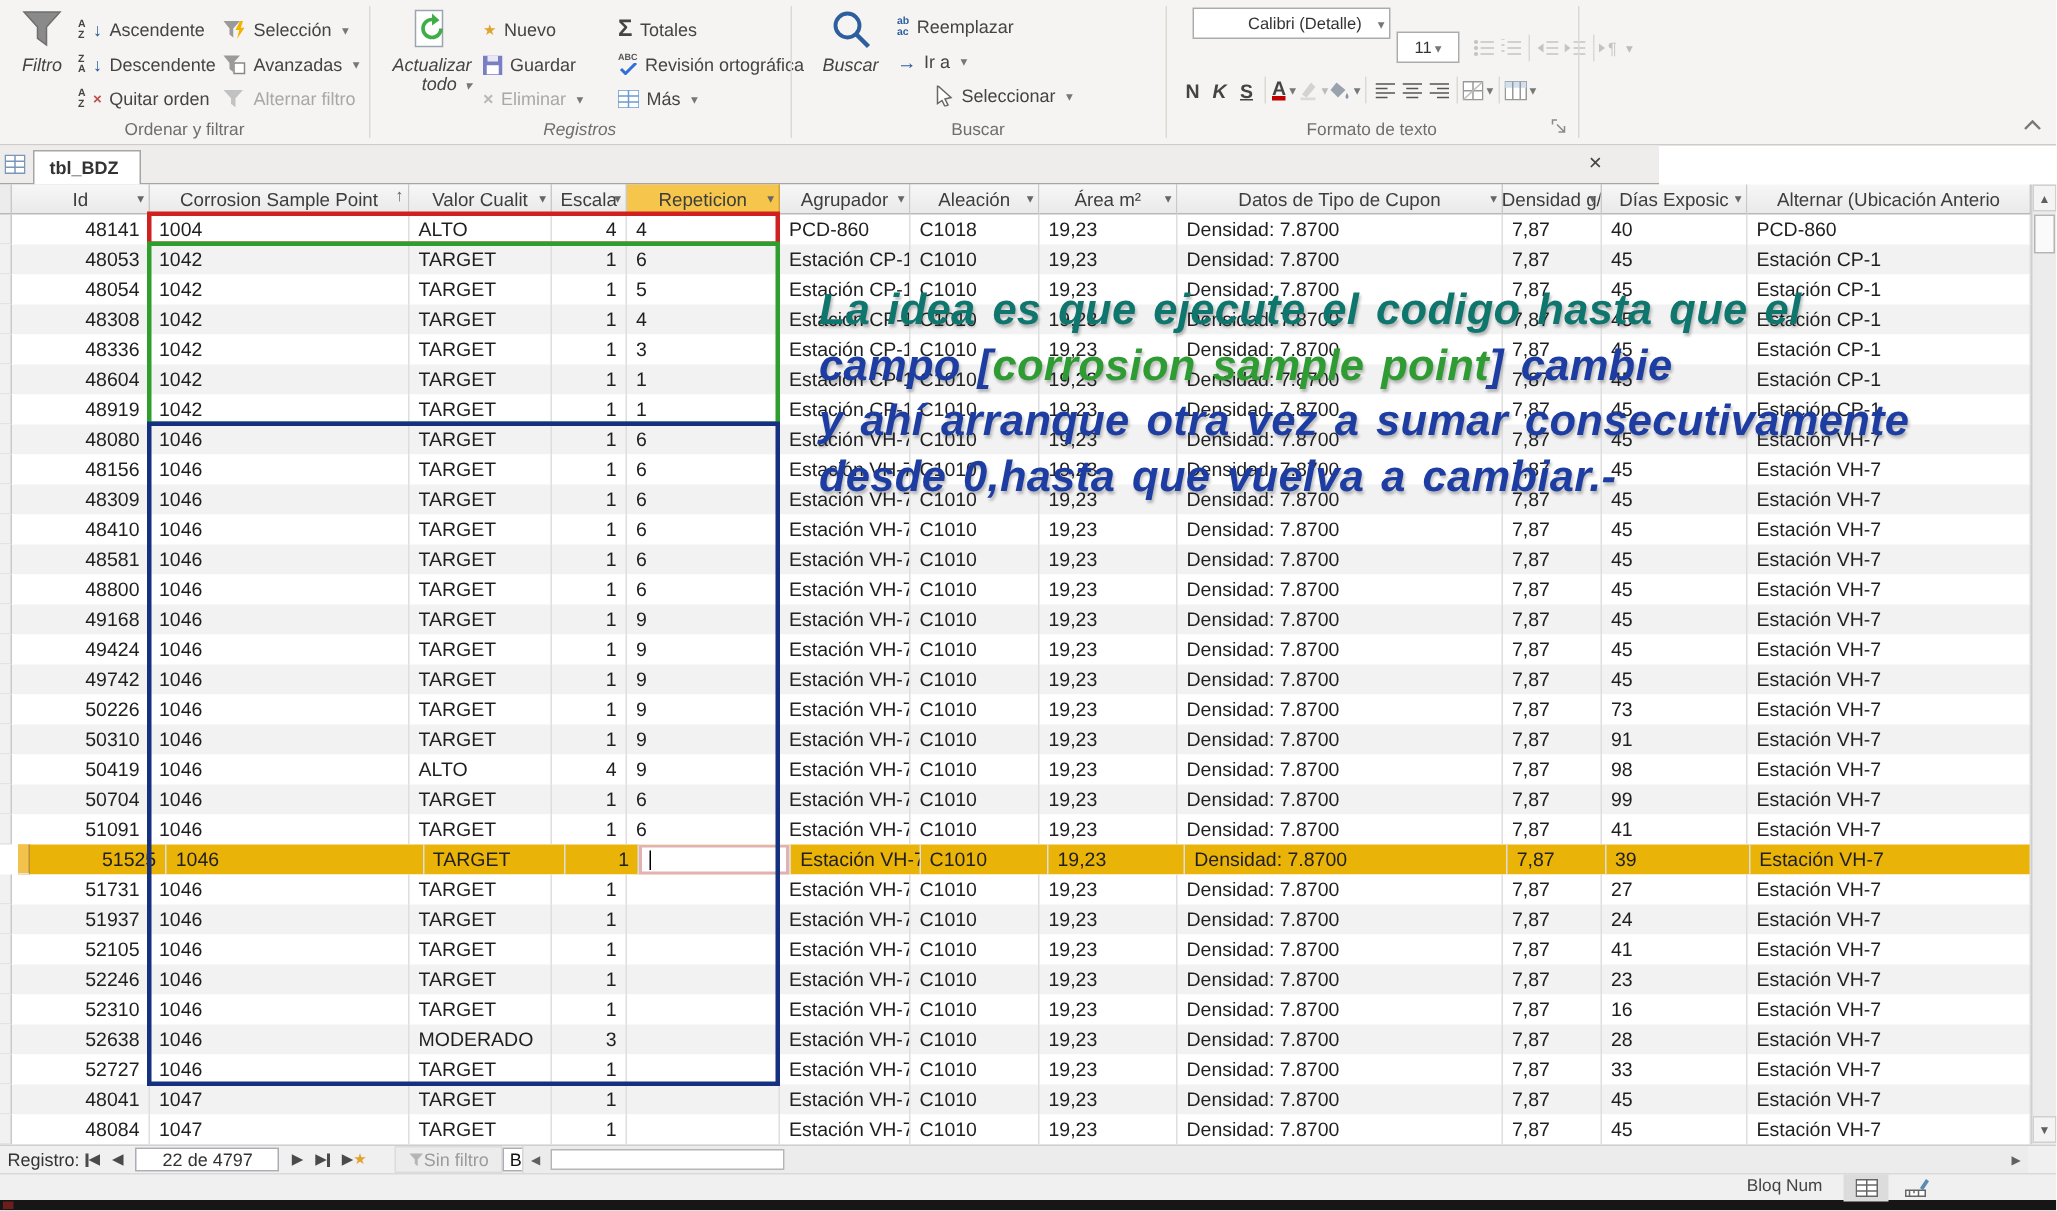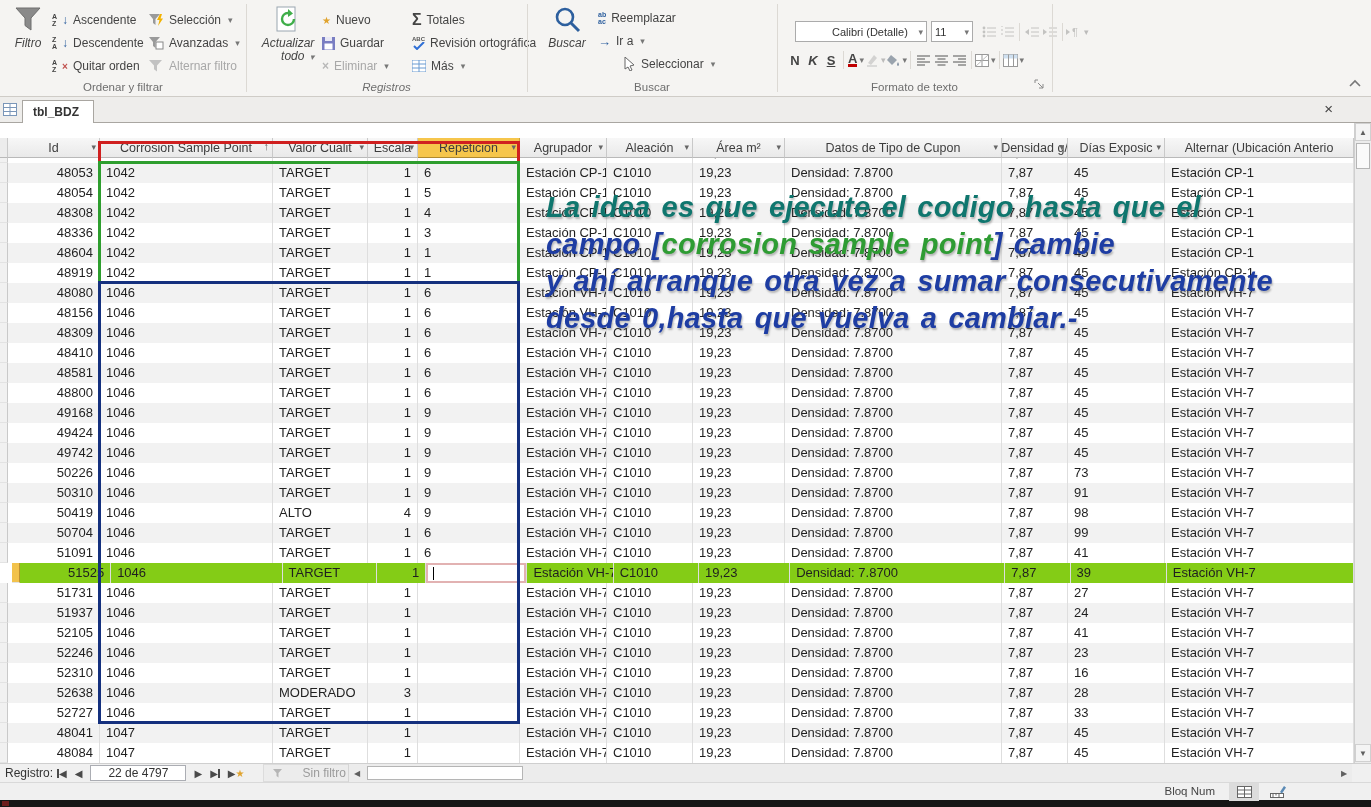--- a/index.html
+++ b/index.html
@@ -30,35 +30,35 @@
   .bold-n { font-weight:bold; font-size:13px; }
   .ital-k { font-style:italic; font-weight:bold; font-size:13px; }
   .und-s { text-decoration:underline; font-weight:bold; font-size:13px; }
   .fontA { font-weight:bold; font-size:13px; line-height:10px; display:inline-block; border-bottom:3px solid #c00000; }
   #fmt-row2 { position:absolute; top:50px; left:786px; display:flex; align-items:center; }
   #fmt-row1-icons { position:absolute; top:22px; left:930px; display:flex; align-items:center; }
   #collapse-chevron { position:absolute; right:10px; bottom:6px; color:#777; }
   #dialog-launcher { position:absolute; left:1034px; bottom:4px; color:#8a8a8a; }
 
   
-  #tabstrip { position:absolute; top:97px; left:0; width:1371px; height:26px; background:#eeedeb; border-bottom:1px solid #a9a6a1; }
+  #tabstrip { position:absolute; top:97px; left:0; width:1106px; height:26px; background:#eeedeb; border-bottom:1px solid #a9a6a1; }
   #table-tab { position:absolute; left:22px; top:3px; height:23px; padding:0 14px 0 10px; background:#fff; border:1px solid #a9a6a1; border-bottom:none; display:flex; align-items:center; font-size:12px; font-weight:bold; color:#333; }
   #tab-doc-icon { position:absolute; left:3px; top:6px; }
   #tab-close { position:absolute; right:38px; top:3px; font-size:15px; color:#444; line-height:18px; }
 
   
-  #sheet-header { position:absolute; top:138px; left:0; width:1354px; height:20px; display:flex; z-index:5; }
+  #sheet-header { position:absolute; top:123px; left:0; width:1354px; height:20px; display:flex; z-index:5; }
   .hcell { position:relative; height:20px; background:linear-gradient(#f7f7f7,#e9e9e9); border-right:1px solid #c9c9c9; border-bottom:1px solid #b9b9b9; font-size:12.5px; color:#3d3d3d; display:flex; align-items:center; justify-content:center; white-space:nowrap; overflow:hidden; }
   .hcell .harrow { position:absolute; right:3px; top:4px; font-size:9px; color:#666; }
   .hcell.hl { background:#f6c64c; border-right:1px solid #cda43c; border-bottom:1px solid #b08a2e; }
   .hgutter { width:8px; background:#ececec; border-right:1px solid #c9c9c9; border-bottom:1px solid #b9b9b9; }
   #rows { position:absolute; top:143px; left:0; width:1354px; z-index:1; }
   .drow { display:flex; height:20px; background:#fff; }
   .drow.alt { background:#f2f2f2; }
-  .drow.sel { background:#84cc16;margin-left:12px; }
+  .drow.sel { background:#eab308;margin-left:12px; }
   .dcell { height:20px; padding:0 6px; font-size:13px; color:#1f1f1f; line-height:19px; border-right:1px solid #dedede; white-space:nowrap; overflow:hidden; }
   .gutter { width:8px; padding:0; border-right:1px solid #c9c9c9; border-bottom:1px solid #e3e3e3; background:#f1f1f1; }
   .drow.sel .gutter { background:#f2c24c; border-right:1px solid #bd9130; }
   .a-r { text-align:right; }
   .c-id{width:92px} .c-csp{width:173px} .c-valor{width:95px} .c-escala{width:50px}
   .c-repeticion{width:102px} .c-agrupador{width:87px} .c-aleacion{width:86px} .c-area{width:92px}
   .c-datos{width:217px} .c-densidad{width:66px} .c-dias{width:97px} .c-ubicacion{width:189px}
   .edit-cell { background:#fff !important; box-shadow: inset 0 0 0 2px #e2b2b2; }
   .caret { display:inline-block; width:1px; height:13px; background:#000; vertical-align:middle; margin-left:1px; }
 
@@ -72,21 +72,21 @@
   
   #vscroll { position:absolute; left:1354px; top:123px; width:17px; height:640px; background:#ececec; border-left:1px solid #cfcfcf; z-index:6; }
   .sbtn { position:absolute; left:0; width:16px; height:18px; background:#f4f4f4; border:1px solid #d0d0d0; color:#606060; font-size:8px; display:flex; align-items:center; justify-content:center; }
   #vthumb { position:absolute; left:1px; top:20px; width:14px; height:26px; background:#fafafa; border:1px solid #b5b5b5; }
 
   
   #navbar { position:absolute; top:763px; left:0; width:1371px; height:19px; background:#f0f0f0; border-top:1px solid #cfcfcf; display:flex; align-items:center; font-size:12px; color:#333; z-index:6; }
   .navico { display:inline-flex; align-items:center; font-size:10px; color:#4a4a4a; margin:0 4px; }
   .navbar-bar { display:inline-block; width:2px; height:9px; background:#4a4a4a; }
   #rec-pos { width:96px; height:16px; background:#fff; border:1px solid #abadb3; text-align:center; line-height:15px; margin:0 4px; font-size:12px; }
-  #no-filter { display:flex; align-items:center; gap:20px; color:#9b9b9b; border:1px solid #dcdcdc; background:#ececec; height:18px; padding:0 8px; margin-left:14px; font-size:12px; }
+  #no-filter { display:flex; align-items:center; gap:0; color:#9b9b9b; border:1px solid #dcdcdc; background:#ececec; height:18px; padding:0 8px; margin-left:14px; font-size:12px; }
   #nav-search { width:100px; height:16px; border:1px solid #abadb3; background:#fff; font-size:12px; padding:0 4px; color:#111; font-family:"Liberation Sans",sans-serif; }
   #hscroll { position:absolute; left:348px; top:0; width:1004px; height:19px; background:#ececec; border-left:1px solid #d5d5d5; }
   #hthumb { position:absolute; left:18px; top:2px; width:156px; height:14px; background:#fff; border:1px solid #b5b5b5; }
   .hbtn { position:absolute; top:1px; width:16px; height:16px; color:#606060; font-size:8px; display:flex; align-items:center; justify-content:center; }
 
   
   #statusbar { position:absolute; top:782px; left:0; width:1371px; height:18px; background:#f0f0f0; border-top:1px solid #d9d9d9; z-index:6; }
   #numlock { position:absolute; right:156px; top:2px; font-size:11.5px; color:#444; }
   .viewbtn { position:absolute; top:0; width:30px; height:18px; display:flex; align-items:center; justify-content:center; }
   #view-datasheet { right:112px; background:#dcdcdc; }
@@ -229,25 +229,25 @@
     <div class="smallbtn" style="left:598px;top:54px;padding-left:26px;">
       <svg width="12" height="14" viewBox="0 0 12 14">
           <polygon points="1,0 10,8 6,9 8,13 6,14 4,10 1,12" fill="#fff" stroke="#666"></polygon>
         </svg>
       <span>Seleccionar</span>
         <span class="dd">▾</span>
     </div>
     <div class="grp-label" style="left:527px;width:250px;">Buscar</div>
     <div class="rib-div" style="left:777px;"></div>
 
-    <div class="combo" style="position:absolute;left:795px;top:21px;width:132px;padding-left:36px;">
+    <div class="combo" style="position:absolute;left:795px;top:5px;width:132px;padding-left:36px;">
       <span>Calibri (Detalle)</span>
         <span class="dd">▾</span>
     </div>
-    <div class="combo" style="position:absolute;left:931px;top:21px;width:42px;">
+    <div class="combo" style="position:absolute;left:931px;top:21px;width:42px;justify-content:center;">
       <span>11</span>
         <span class="dd">▾</span>
     </div>
     <div id="fmt-row1-icons" style="left:980px;">
       <span class="fmtbtn disabled">
           <svg width="14" height="12" viewBox="0 0 14 12">
             <circle cx="2" cy="2" r="1.4" fill="#888"></circle>
             <line x1="5" y1="2" x2="14" y2="2" stroke="#888"></line>
             <circle cx="2" cy="6" r="1.4" fill="#888"></circle>
             <line x1="5" y1="6" x2="14" y2="6" stroke="#888"></line>

